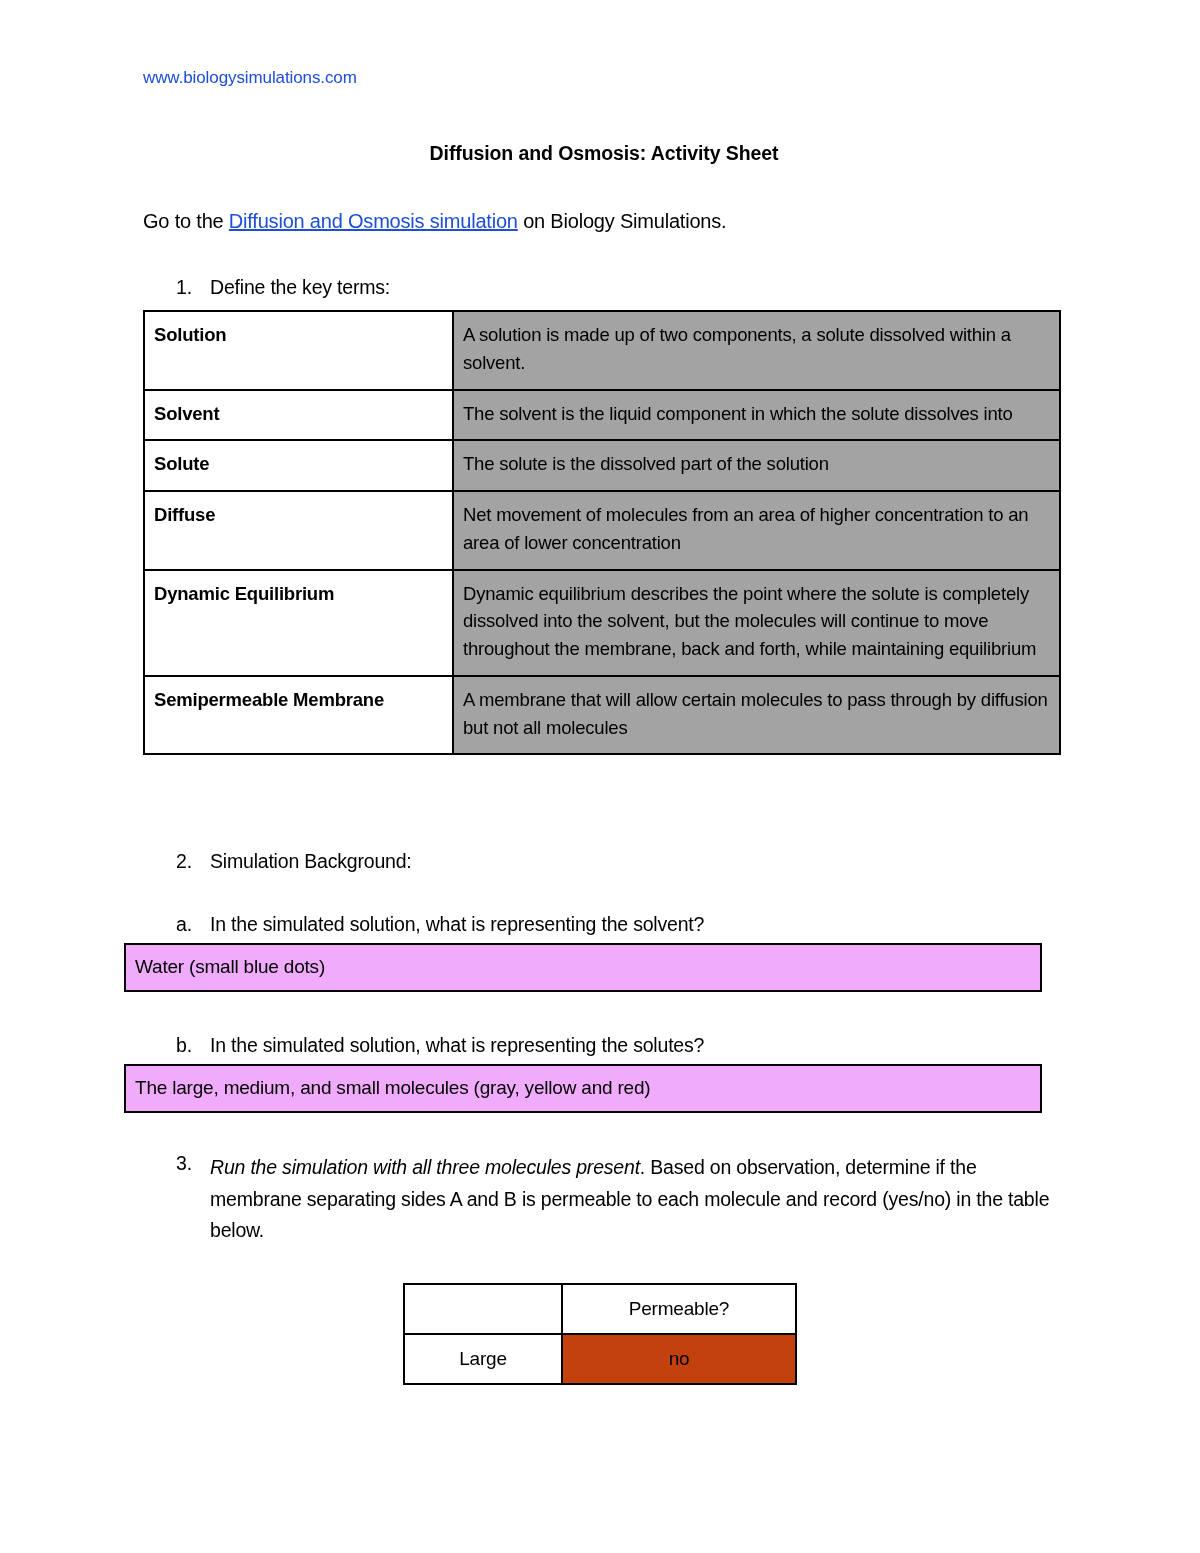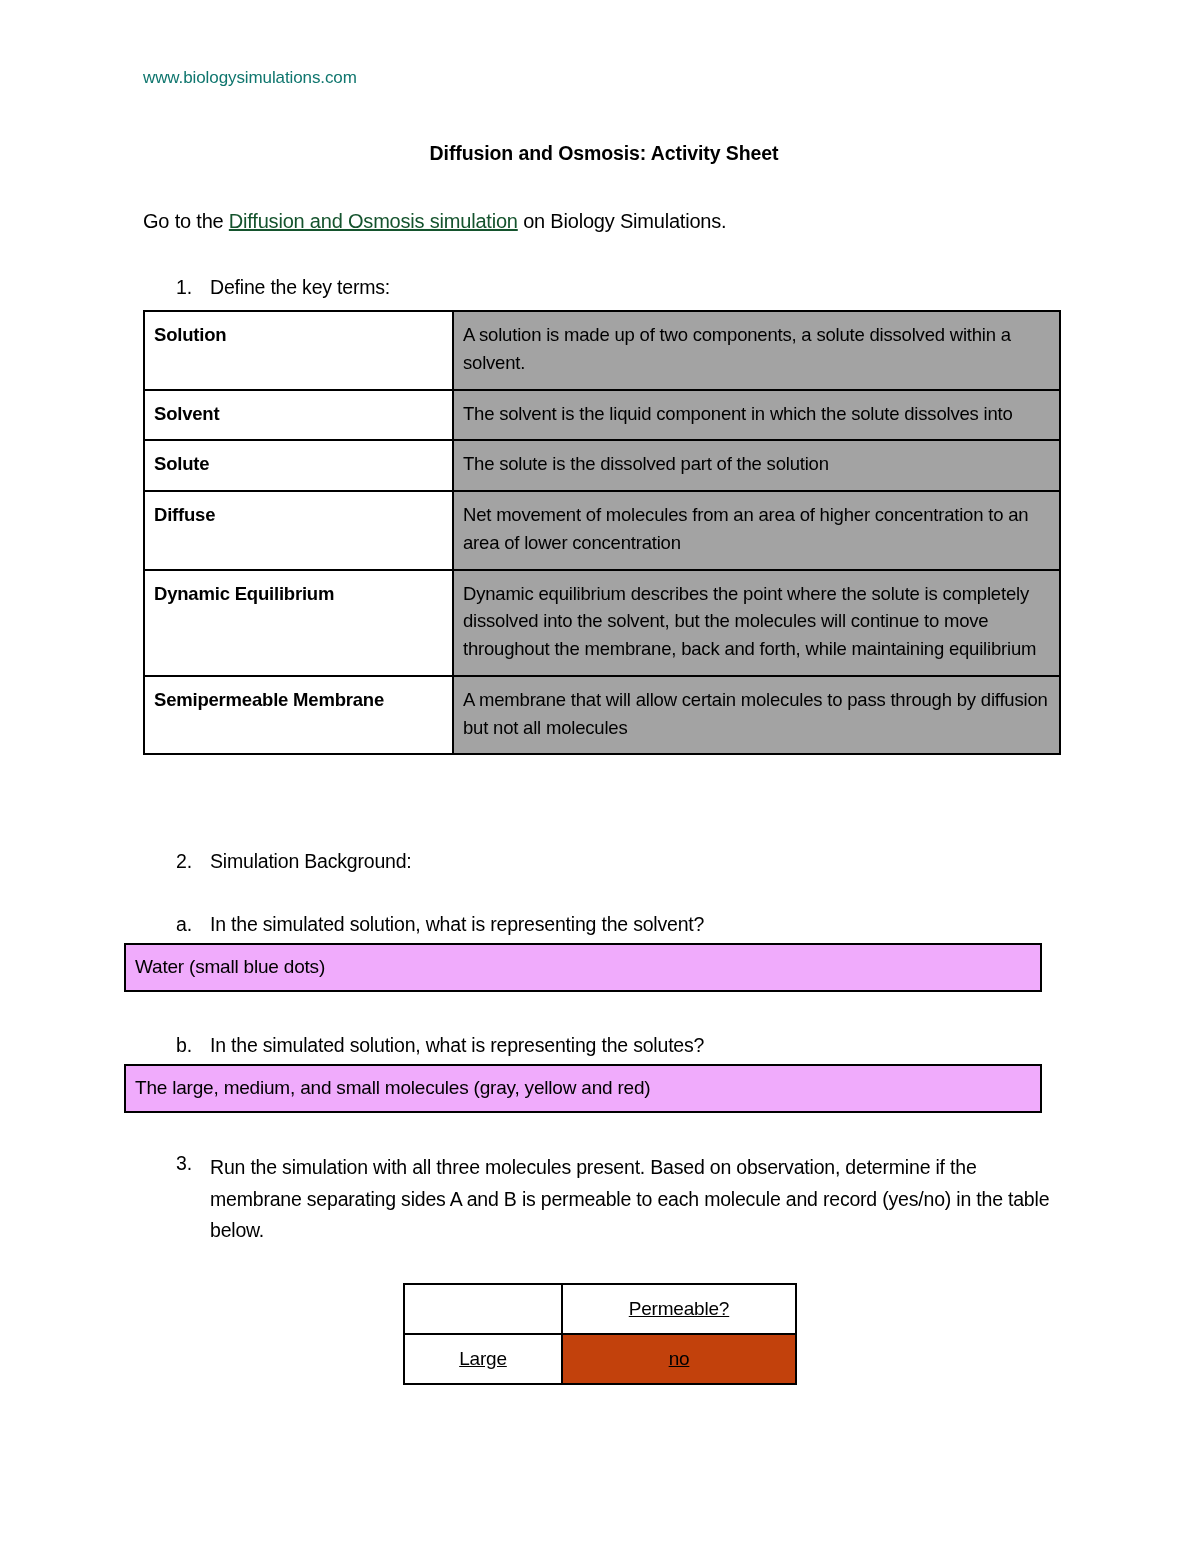--- a/index.html
+++ b/index.html
@@ -18,21 +18,21 @@
   .page {
     position: relative;
     width: 1200px;
     height: 1553px;
     padding: 0;
   }
   .site-url {
     position: absolute;
     left: 143px;
     top: 68px;
-    color: #0f766e;
+    color: #1d4ed8;
     font-size: 17px;
     letter-spacing: -0.1px;
     white-space: nowrap;
     text-align: center;
   }
   .doc-title {
     position: absolute;
     left: 4px;
     top: 142px;
     width: 1200px;
@@ -43,42 +43,42 @@
   }
   .intro-line {
     position: absolute;
     left: 143px;
     top: 210px;
     font-size: 20px;
     letter-spacing: -0.2px;
     white-space: nowrap;
   }
   .link {
-    color: #14532d;
+    color: #1d4ed8;
     text-decoration: underline;
   }
   
   .list-item {
     position: absolute;
     font-size: 19.5px;
     letter-spacing: -0.2px;
     display: flex;
   }
   .list-marker {
     width: 34px;
     flex: none;
     font-weight: normal;
   }
   .li-q1 { left: 176px; top: 276px; }
   .li-q2 { left: 176px; top: 850px; }
   .li-a  { left: 176px; top: 913px; }
   .li-b  { left: 176px; top: 1034px; }
   .li-q3 { left: 176px; top: 1152px; width: 890px; }
   .li-q3 .list-body { line-height: 1.62; }
-  .italic { }
+  .italic { font-style: italic; }
 
   
   .terms-table {
     position: absolute;
     left: 143px;
     top: 310px;
     width: 918px;
     border-collapse: collapse;
     table-layout: fixed;
     font-size: 18.5px;
@@ -124,21 +124,20 @@
     border-collapse: collapse;
     table-layout: fixed;
     font-size: 19px;
   }
   .perm-table td {
     border: 2.5px solid #000000;
     text-align: center;
     padding: 12px 6px;
     height: 24px;
     letter-spacing: -0.2px;
-    text-decoration: underline;
   }
   .perm-table td.c-label { width: 144px; background: #ffffff; margin-top: 39px; }
   .perm-table td.c-head-blank { background: #ffffff; }
   .perm-table td.c-head { background: #ffffff; }
   .perm-table td.c-val { background: #c2410c; }
 </style>
 </head>
 <body>
 
 <div class="page">

